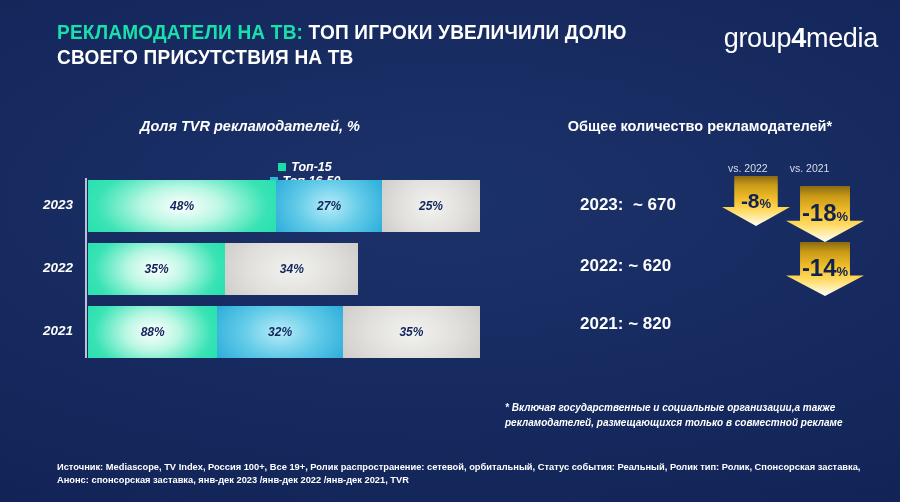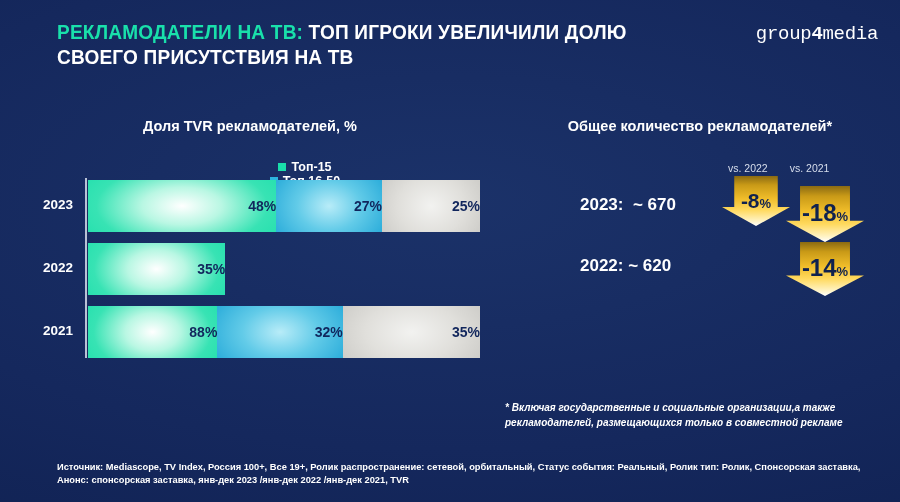--- a/index.html
+++ b/index.html
@@ -40,36 +40,36 @@
     font-stretch: condensed;
     transform: scaleX(0.93);
     transform-origin: left center;
   }
   .headline .accent { color: #19e0ab; }
 
   .logo {
     position: absolute;
     right: 22px;
     top: 23px;
-    font-size: 19px;
+    font-size: 27px;
     font-weight: 400;
     color: #ffffff;
     letter-spacing: -0.3px;
     white-space: nowrap;
-    font-family: Liberation Mono, monospace;
   }
   .logo b { font-weight: bold; }
 
   
   .chart-panel {
     position: absolute;
     left: 0px;
     top: 110px;
     width: 500px;
     height: 260px;
+    font-style: italic;
   }
   .chart-title {
     position: absolute;
     left: 0;
     top: 8px;
     width: 500px;
     text-align: center;
     font-size: 14.5px;
     font-weight: bold;
     color: #ffffff;
@@ -132,23 +132,23 @@
   .bar {
     height: 48px;
     display: flex;
     flex: 1;
     margin-left: 6px;
   }
   .seg {
     position: relative;
     display: flex;
     align-items: center;
-    justify-content: flex-end;
+    justify-content: center;
     height: 52px;
-    font-size: 14px;
+    font-size: 12px;
     font-weight: bold;
     color: #11265c;
   }
   .seg span { position: relative; z-index: 2; }
   .seg-top15 {
     background:
       radial-gradient(ellipse 70% 120% at 50% 50%, #ffffff 0%, #b9f7e3 30%, #38e3b4 65%, #19deaa 100%);
   }
   .seg-top1650 {
     background:
@@ -300,20 +300,23 @@
           </div>
       </div>
     </div>
 
     <div class="bar-row row-2022">
       <div class="year-label">2022</div>
       <div class="bar">
         <div class="seg seg-top15" style="width:35%">
             <span>35%</span>
           </div>
+        <div class="seg seg-other" style="width:34%">
+            <span>34%</span>
+          </div>
       </div>
     </div>
 
     <div class="bar-row row-2021">
       <div class="year-label">2021</div>
       <div class="bar">
         <div class="seg seg-top15" style="width:33%">
             <span>88%</span>
           </div>
         <div class="seg seg-top1650" style="width:32%">
@@ -329,20 +332,21 @@
   <div class="counts-panel">
     <div class="counts-title">Общее количество рекламодателей*</div>
 
     <div class="vs-labels">
       <span>vs. 2022</span>
       <span>vs. 2021</span>
     </div>
 
     <div class="count-line count-2023">2023:  ~ 670</div>
     <div class="count-line count-2022">2022: ~ 620</div>
+    <div class="count-line count-2021">2021: ~ 820</div>
 
     <div class="arrow arrow-8">
       <div class="shape"></div>
       <div class="txt"><span>-8</span><span class="pct">%</span></div>
     </div>
 
     <div class="arrow arrow-18">
       <div class="shape"></div>
       <div class="txt"><span>-18</span><span class="pct">%</span></div>
     </div>

